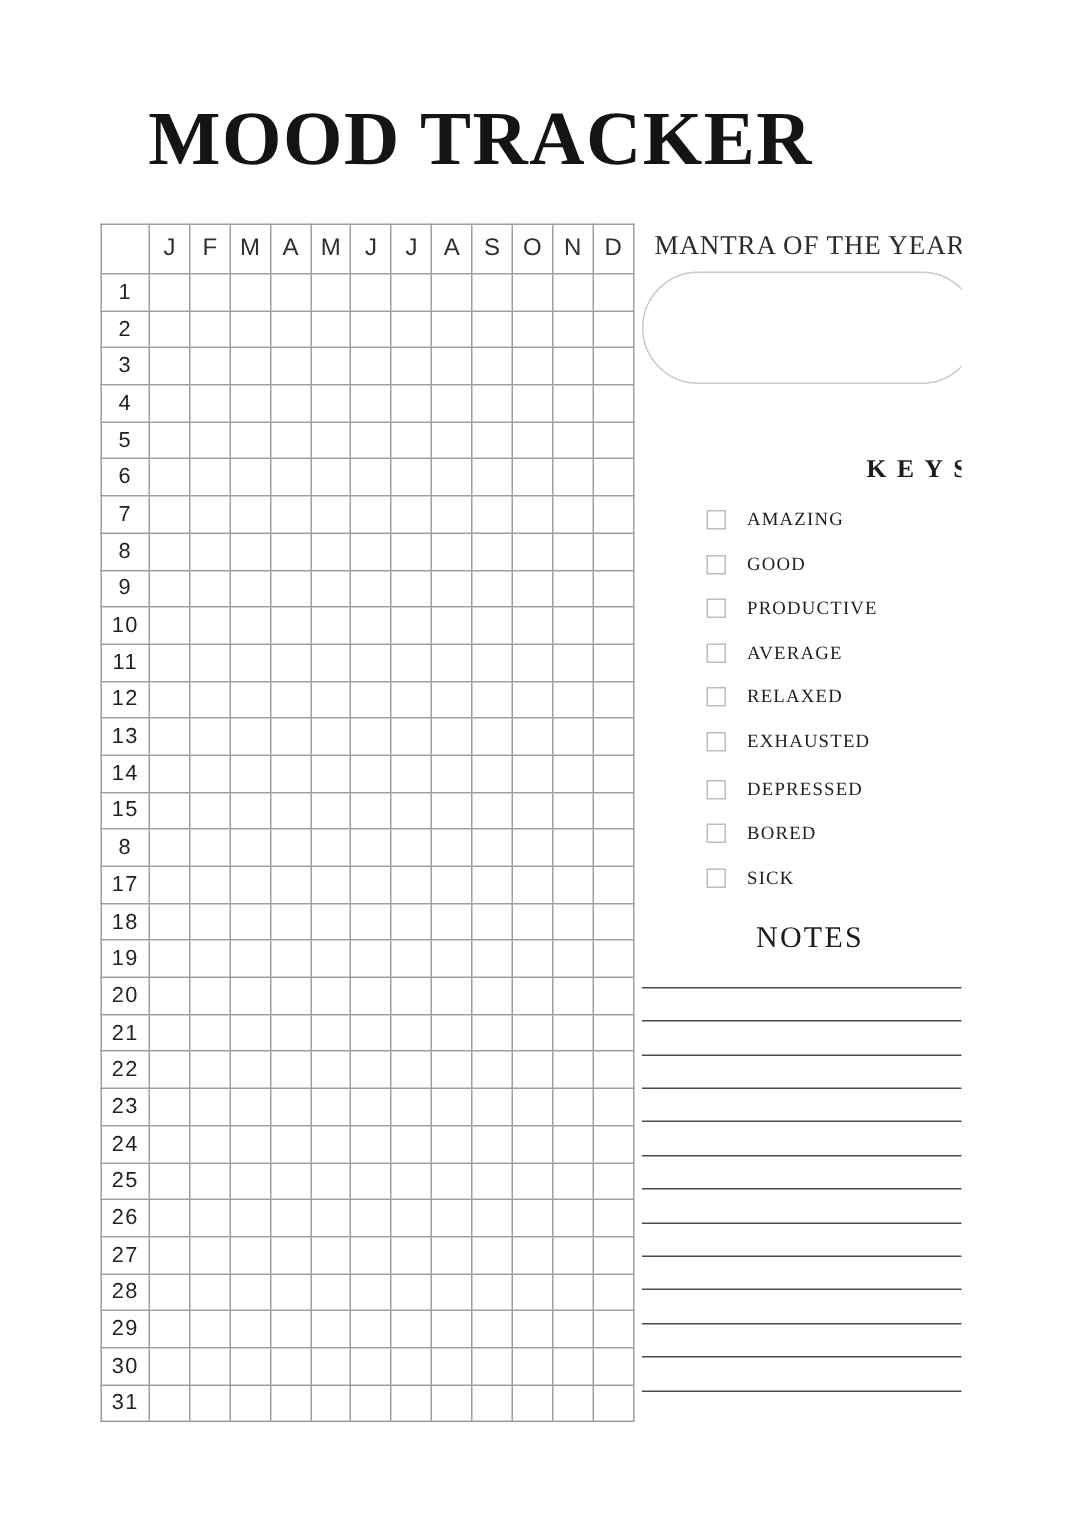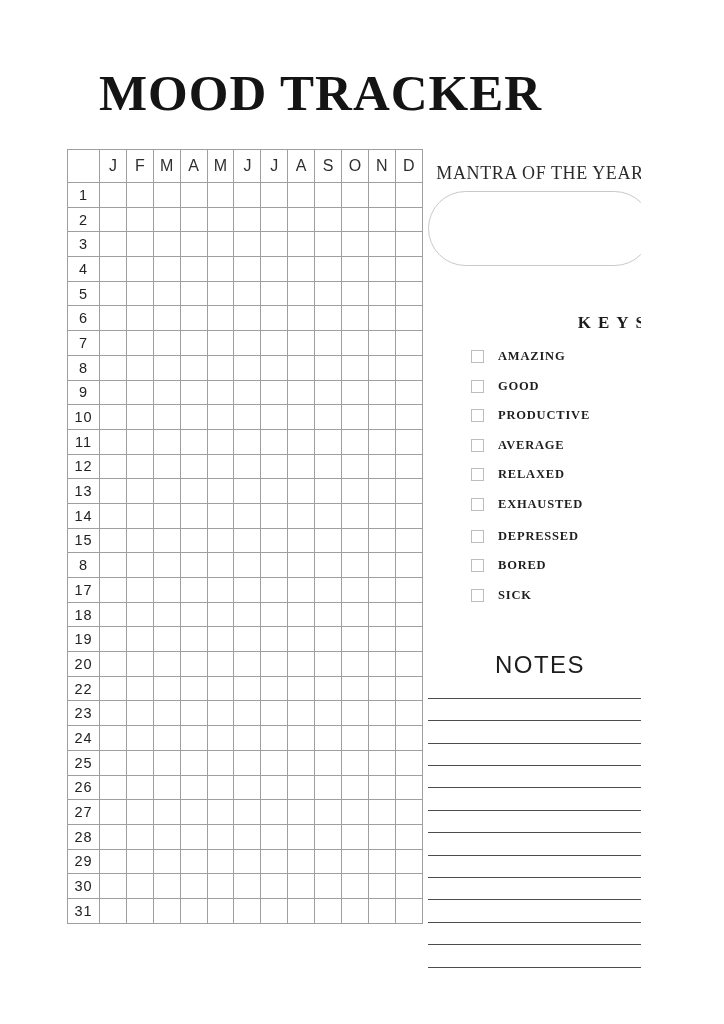--- a/index.html
+++ b/index.html
@@ -36,56 +36,56 @@
   }
   .grid th.corner{width:32px;}
   .grid td{width:26.9px;background:#ffffff;}
   .grid td.daynum{
     width:32px;text-align:center;vertical-align:middle;
     font-size:14.5px;letter-spacing:1px;color:#222222;
   }
   
   .right-panel{position:absolute;left:428px;top:149px;width:224px;}
   .mantra-heading{
-    margin-top:13px;text-align:center;
+    margin-top:3px;text-align:center;
     font-family:"Liberation Serif",serif;
     font-size:18px;letter-spacing:0.6px;color:#2b2b2b;
     height:22px;line-height:22px;
   }
   .mantra-pill{
     margin:7px auto 0;width:222px;height:73px;
     border:1px solid var(--pill-border,#c9c9c9);
     border-radius:40px;background:#ffffff;
   }
   .keys-heading{
     margin-top:47px;text-align:right;
     font-family:"Liberation Serif",serif;font-weight:700;
     font-size:17px;letter-spacing:7px;text-indent:7px;
     color:#1c1c1c;height:20px;line-height:20px;
   }
-  .keys-list{margin-top:16px;font-weight:bold;}
+  .keys-list{margin-top:16px;}
   .key-row{
     display:flex;align-items:center;
     margin:0 0 14.5px 43px;height:15px;
   }
   .key-row.group-gap{margin-top:17px;}
   .key-box{
     width:13px;height:13px;box-sizing:border-box;
     border:1px solid var(--checkbox-border,#bdbdbd);
     background:#ffffff;margin-right:14px;flex:0 0 auto;
   }
   .key-label{
     font-family:"Liberation Serif",serif;
     font-size:12.5px;letter-spacing:0.8px;color:#1e1e1e;
     line-height:15px;white-space:nowrap;
   }
   .notes-heading{
-    margin-top:50px;text-align:center;
-    font-family:Liberation Sans, sans-serif;
-    font-size:24px;letter-spacing:1.5px;color:#1c1c1c;
+    margin-top:20px;text-align:center;
+    font-family:Liberation Serif, serif;
+    font-size:20px;letter-spacing:1.5px;color:#1c1c1c;
     height:24px;line-height:24px;
   }
   .notes-lines{margin-top:0;}
   .note-line{
     height:21.4px;box-sizing:content-box;
     border-bottom:1.5px solid var(--note-line,#4d4d4d);
   }
 </style>
 </head>
 <body>
@@ -407,20 +407,35 @@
           <td></td>
           <td></td>
           <td></td>
           <td></td>
           <td></td>
           <td></td>
           <td></td>
           <td></td>
         </tr>
         <tr>
+          <td class="daynum">21</td>
+          <td></td>
+          <td></td>
+          <td></td>
+          <td></td>
+          <td></td>
+          <td></td>
+          <td></td>
+          <td></td>
+          <td></td>
+          <td></td>
+          <td></td>
+          <td></td>
+        </tr>
+        <tr>
           <td class="daynum">22</td>
           <td></td>
           <td></td>
           <td></td>
           <td></td>
           <td></td>
           <td></td>
           <td></td>
           <td></td>
           <td></td>

